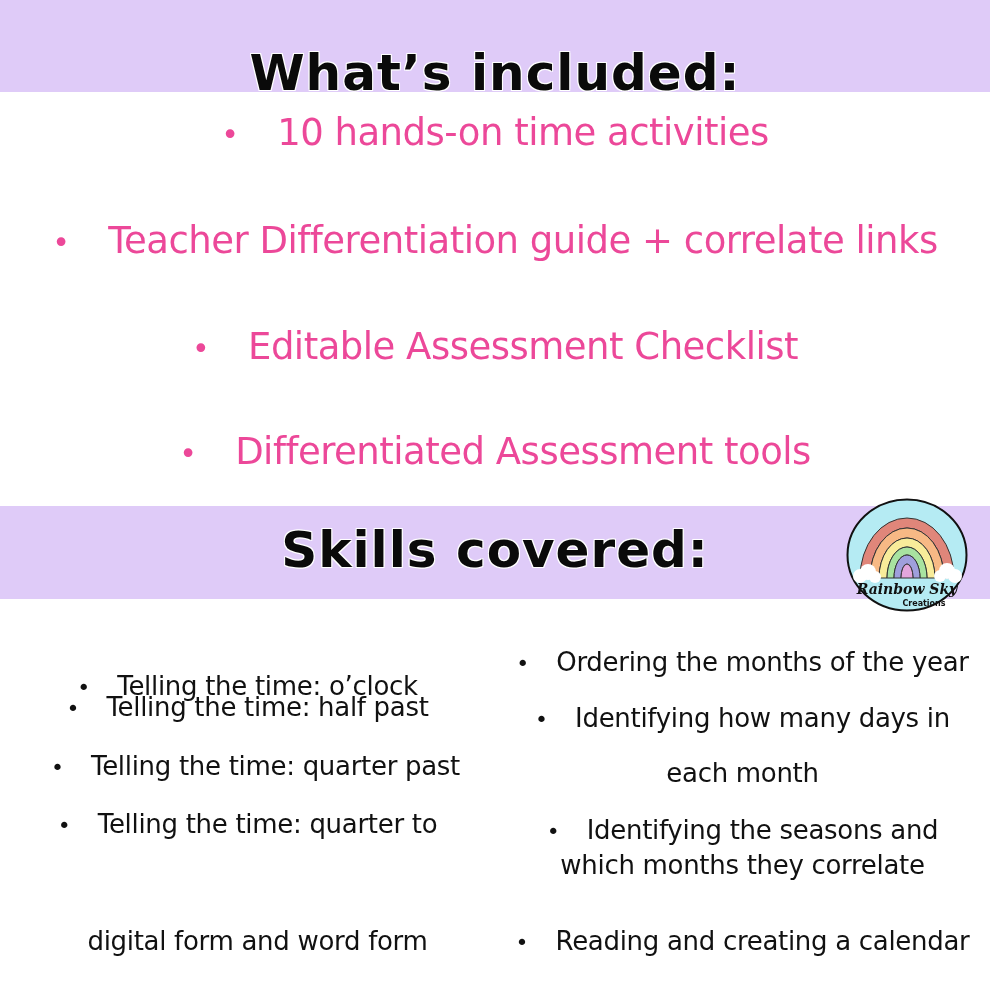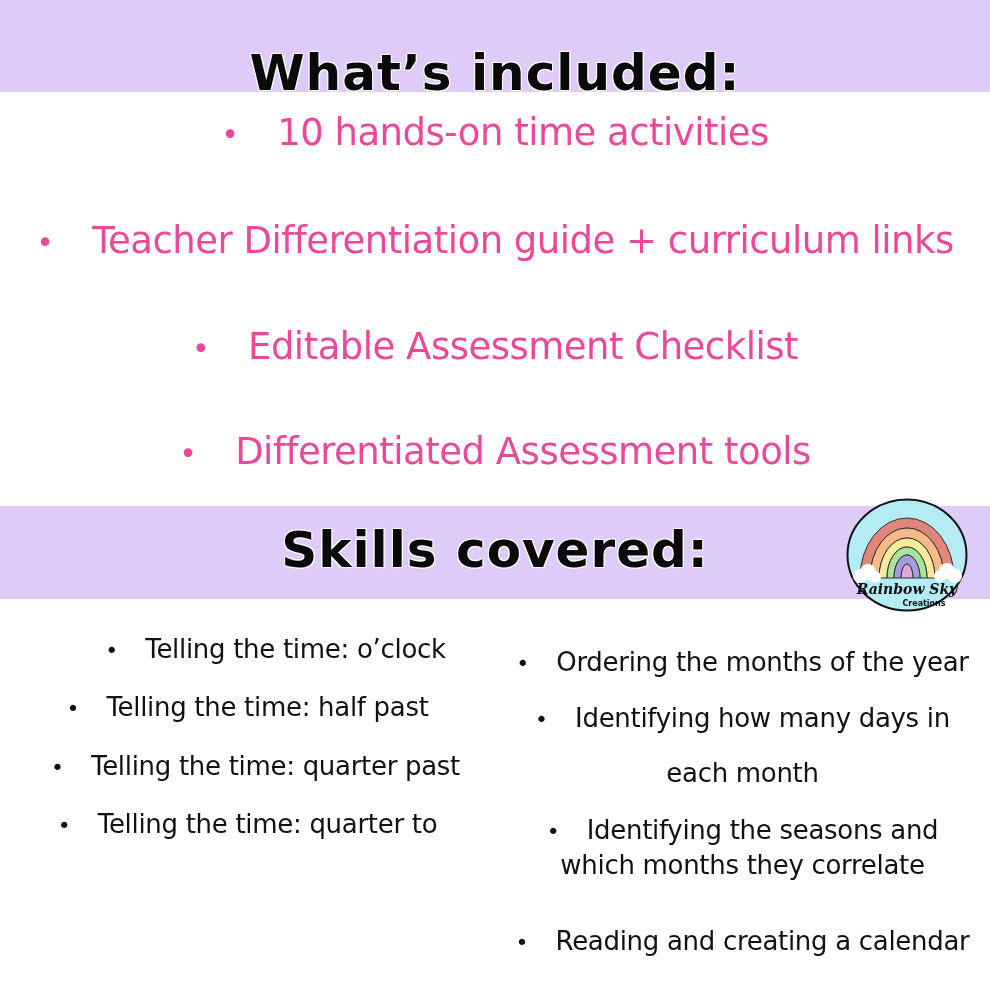--- a/index.html
+++ b/index.html
@@ -42,21 +42,21 @@
 <body>
 
 <div class="band" style="top:0; height:92px;"></div>
 <div class="band-title" style="top:12px; line-height:64px;margin-top:29px;">What’s included:</div>
 
 <div>
   <div class="top-item" style="top:111px;">
     <span class="bullet">•</span><span>10 hands-on time activities</span>
   </div>
   <div class="top-item" style="top:219px;">
-    <span class="bullet">•</span><span>Teacher Differentiation guide + curriculum links</span>
+    <span class="bullet">•</span><span>Teacher Differentiation guide + correlate links</span>
   </div>
   <div class="top-item" style="top:325px;">
     <span class="bullet">•</span><span>Editable Assessment Checklist</span>
   </div>
   <div class="top-item" style="top:430px;">
     <span class="bullet">•</span><span>Differentiated Assessment tools</span>
   </div>
 </div>
 
 <div class="band" style="top:506px; height:93px;"></div>
@@ -78,31 +78,34 @@
       <circle cx="29" cy="79" r="6"></circle>
     <circle cx="94" cy="78" r="6"></circle>
       <circle cx="101" cy="73" r="8"></circle>
       <circle cx="109" cy="78" r="7"></circle>
   </g>
   <text x="61" y="96" text-anchor="middle" font-family="DejaVu Serif, serif" font-style="italic" font-weight="bold" font-size="14" fill="#111">Rainbow Sky</text>
   <text x="78" y="108" text-anchor="middle" font-family="DejaVu Sans, sans-serif" font-weight="bold" font-size="8" fill="#111">Creations</text>
 </svg>
 
 <div class="col" style="left:0; top:0; height:990px;">
-  <div class="line" style="top:632px;padding-left:28px;">
+  <div class="line" style="top:669px;">
     <span class="bullet">•</span><span>Telling the time: o’clock</span>
   </div>
   <div class="line" style="top:690px;">
     <span class="bullet">•</span><span>Telling the time: half past</span>
   </div>
   <div class="line" style="top:749px;padding-left:8px;">
     <span class="bullet">•</span><span>Telling the time: quarter past</span>
   </div>
   <div class="line" style="top:807px;">
     <span class="bullet">•</span><span>Telling the time: quarter to</span>
+  </div>
+  <div class="line" style="top:924px; padding-left:20px; box-sizing:border-box;">
+    <span>digital form and word form</span>
   </div>
 </div>
 
 <div class="col" style="left:495px; top:0; height:990px;">
   <div class="line" style="top:645px;">
     <span class="bullet">•</span><span>Ordering the months of the year</span>
   </div>
   <div class="line" style="top:701px;">
     <span class="bullet">•</span><span>Identifying how many days in</span>
   </div>

